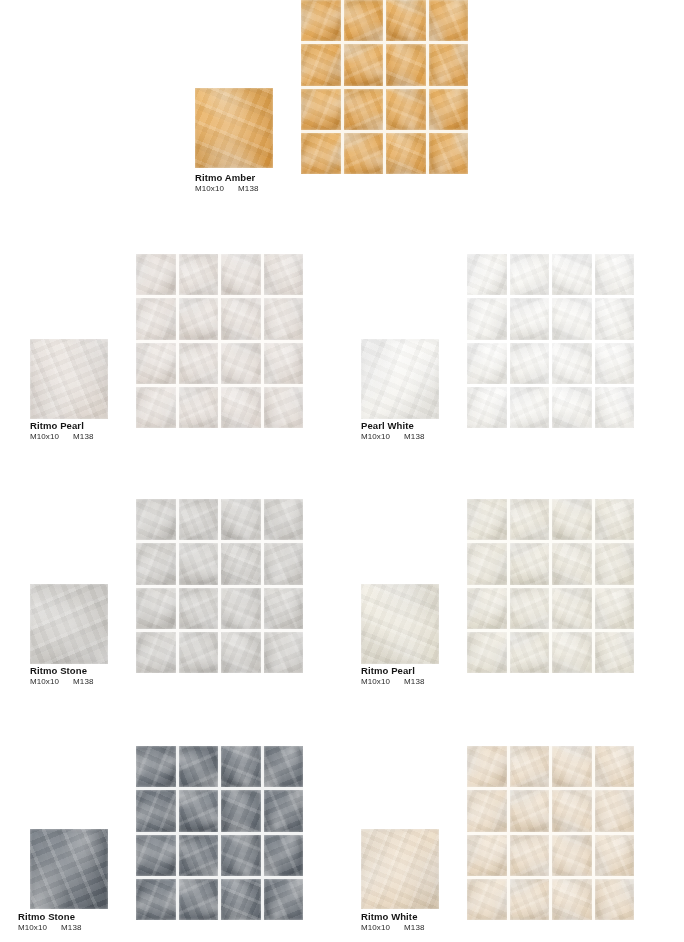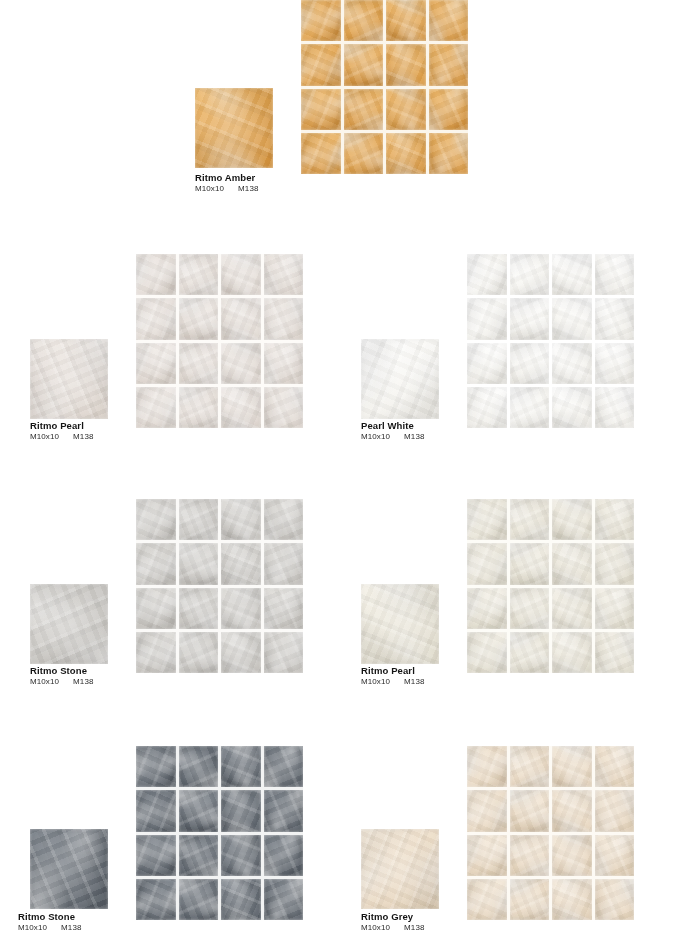--- a/index.html
+++ b/index.html
@@ -960,21 +960,21 @@
     <div class="product">
       <div class="swatch" style="left: 361px; top: 829px; width: 78px; height: 80px;">
         <div class="face" style="background: linear-gradient(146deg, rgb(246, 236, 221) 0%, rgb(236, 220, 198) 46%, rgb(224, 205, 179) 100%);">
           <div class="tex a" style="transform: rotate(135deg) scale(1.74);"></div>
           <div class="tex b" style="transform: rotate(0deg) scale(1.45);"></div>
           <div class="tex c" style="transform: rotate(225deg) scale(1.5225);"></div>
         </div>
         <div class="bevel"></div>
       </div>
       <div class="label" style="left: 361px; top: 911px;">
-        <div class="name">Ritmo Grey</div>
+        <div class="name">Ritmo White</div>
         <div class="codes"><span class="size">M10x10</span><span class="ref">M138</span></div>
       </div>
       <div class="mosaic" style="left: 467px; top: 746px; width: 167px; height: 174px; background: rgb(253, 250, 244); gap: 3px;">
         <div class="cell">
           <div class="face" style="background: linear-gradient(120deg, rgb(246, 236, 221) 0%, rgb(236, 220, 198) 50%, rgb(224, 205, 179) 100%);">
             <div class="tex a" style="transform: rotate(315deg) scale(1.6675);"></div>
             <div class="tex b" style="transform: rotate(180deg) scale(1.74);"></div>
             <div class="tex c" style="transform: rotate(45deg) scale(1.45);"></div>
           </div>
           <div class="bevel"></div>

